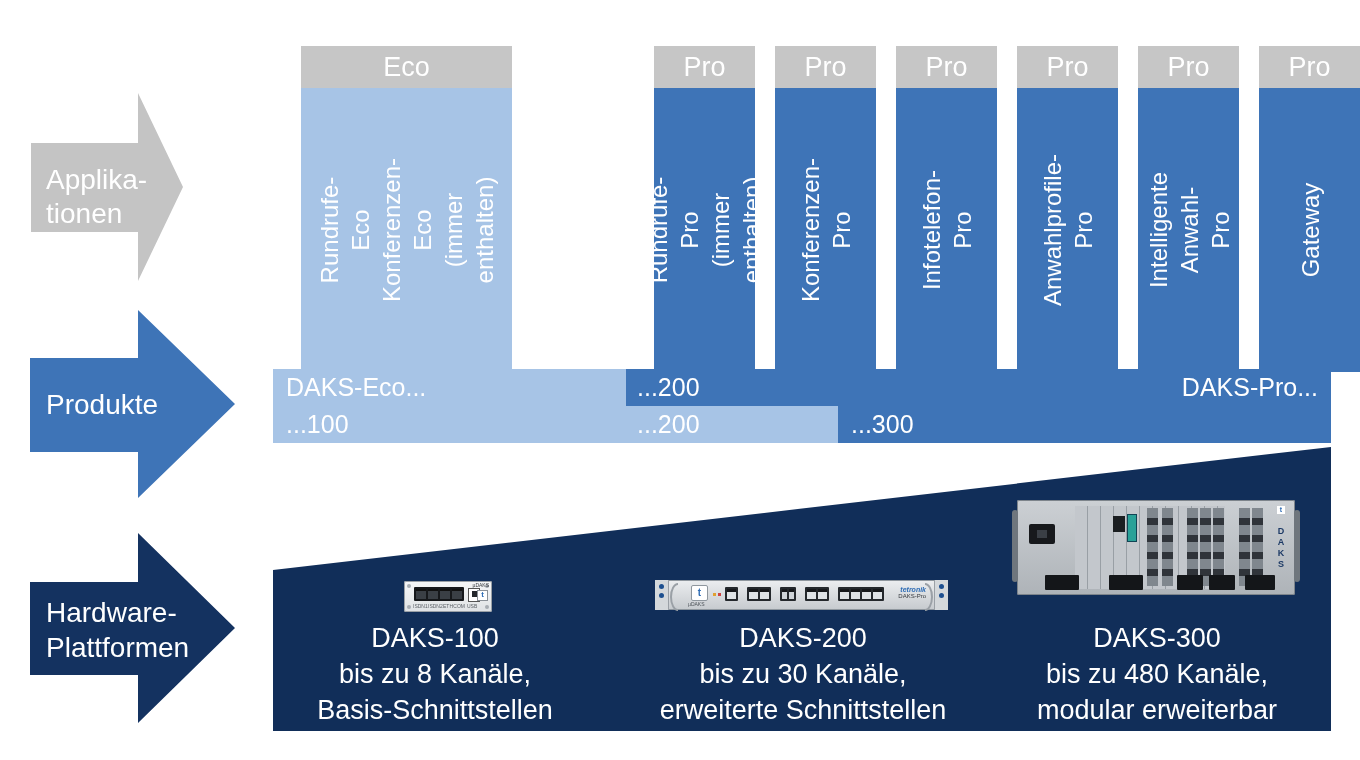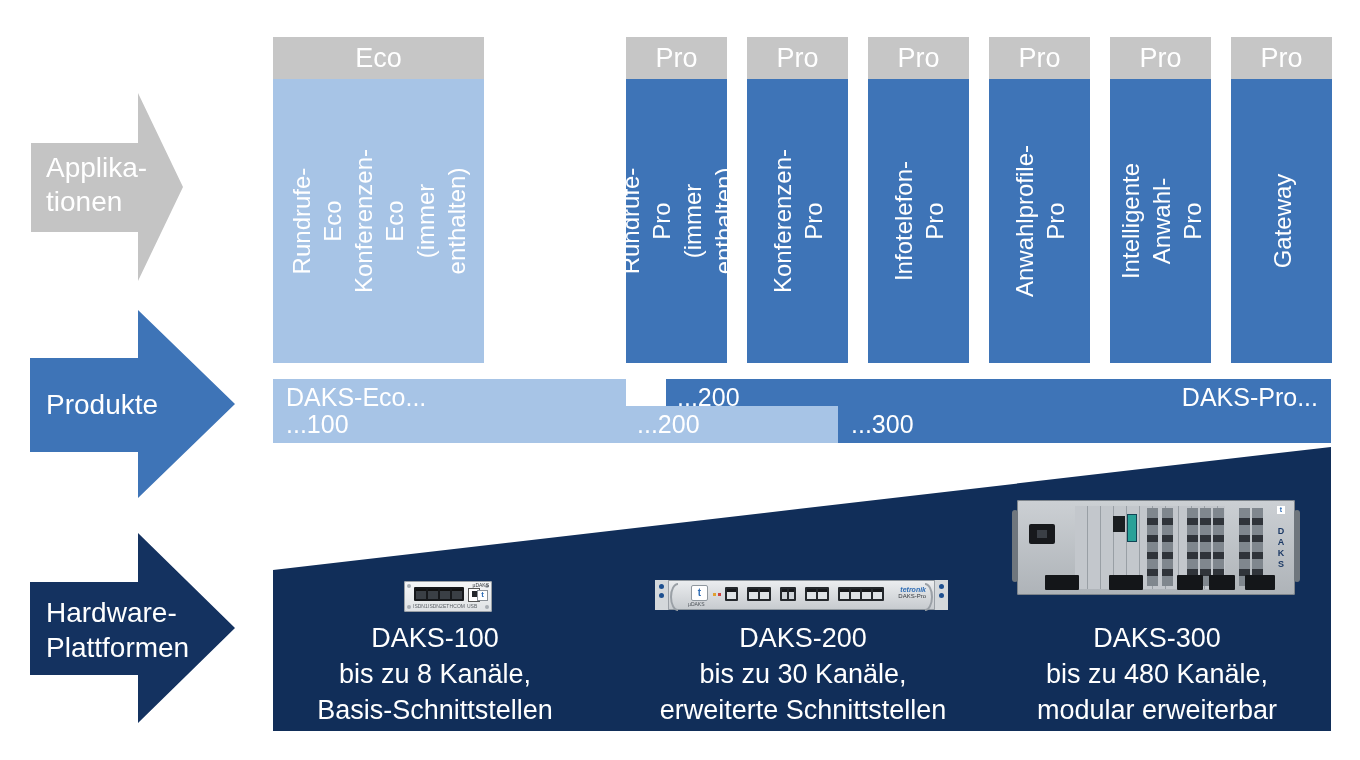--- a/index.html
+++ b/index.html
@@ -6,51 +6,51 @@
   #stage{position:relative;width:1360px;height:760px;background:#ffffff;overflow:hidden;
          font-family:"Liberation Sans",sans-serif;}
 
   
   .arrow{position:absolute;}
   .arrow .shape{position:absolute;inset:0;}
   .arrow .lbl{position:absolute;color:#fff;white-space:pre-line;}
   #arrow-app{left:25px;top:93px;width:158px;height:188px;}
   #arrow-app .shape{background:#c4c4c4;
     clip-path:polygon(6px 50px,113px 50px,113px 0px,158px 94px,113px 188px,113px 139px,6px 139px);}
-  #arrow-app .lbl{left:21px;top:58px;font-size:28px;line-height:34px;}
+  #arrow-app .lbl{left:21px;top:70px;font-size:28px;line-height:34px;}
   #arrow-prod{left:25px;top:310px;width:210px;height:188px;}
   #arrow-prod .shape{background:#3e74b7;
     clip-path:polygon(5px 48px,113px 48px,113px 0px,210px 94px,113px 188px,113px 142px,5px 142px);}
   #arrow-prod .lbl{left:21px;top:78px;font-size:28px;line-height:34px;}
   #arrow-hw{left:25px;top:533px;width:210px;height:190px;}
   #arrow-hw .shape{background:#143260;
     clip-path:polygon(5px 49px,113px 49px,113px 0px,210px 95px,113px 190px,113px 142px,5px 142px);}
   #arrow-hw .lbl{left:21px;top:62px;font-size:28px;line-height:35px;}
 
   
-  .col{position:absolute;top:37px;}
+  .col{position:absolute;top:46px;margin-left:28px;}
   .col .hd{height:42px;background:#c6c6c6;color:#fff;font-size:27px;font-weight:300;
            display:flex;align-items:center;justify-content:center;}
   .col .bd{position:relative;height:284px;}
   .col.eco .bd{background:#a7c4e6;}
   .col.pro .bd{background:#3e74b7;}
   .vtext{position:absolute;left:50%;top:50%;
          transform:translate(-50%,-50%) rotate(-90deg);
          color:#fff;font-size:24px;line-height:31px;white-space:pre-line;text-align:center;}
   #col-eco{left:273px;width:211px;}
   #col-p1{left:626px;width:101px;}
   #col-p2{left:747px;width:101px;}
   #col-p3{left:868px;width:101px;}
   #col-p4{left:989px;width:101px;}
   #col-p5{left:1110px;width:101px;}
   #col-p6{left:1231px;width:101px;}
 
   
   .prow{position:absolute;left:273px;width:1058px;height:37px;display:flex;}
-  #prow1{top:379px;gap:40px;}
+  #prow1{top:369px;}
   #prow2{top:406px;}
   .pseg{display:flex;align-items:center;color:#fff;font-size:25px;position:relative;}
   .pseg.light{background:#a7c4e6;}
   .pseg.dark{background:#3e74b7;}
   #prow1 .light{width:353px;}
   #prow1 .dark{flex:1;}
   #prow2 .light{width:565px;}
   #prow2 .dark{flex:1;}
   .padl{padding-left:13px;}
   .padl2{padding-left:11px;}

